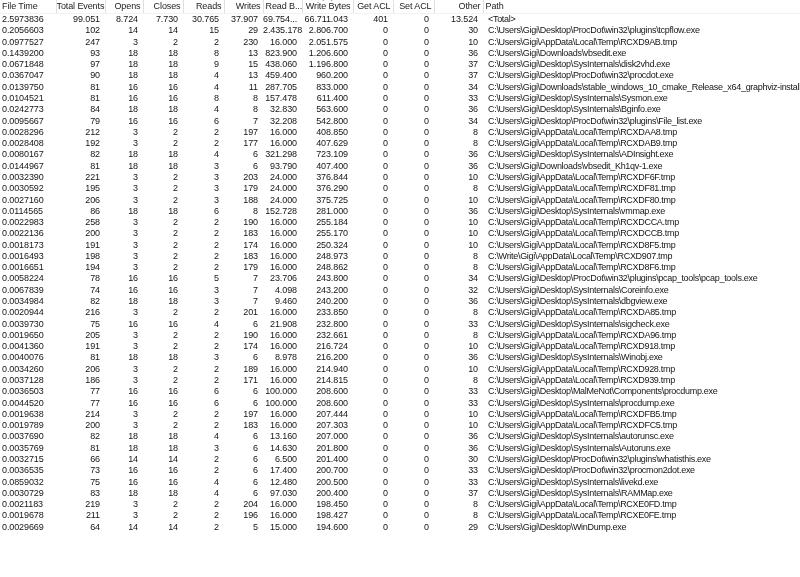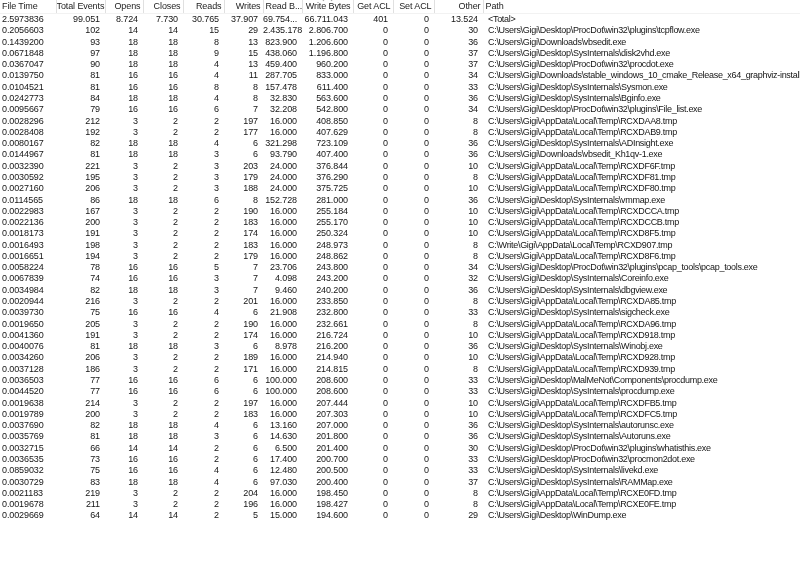--- a/index.html
+++ b/index.html
@@ -94,20 +94,34 @@
           <td class="ar">15</td>
           <td class="ar">29</td>
           <td class="ar">2.435.178</td>
           <td class="ar">2.806.700</td>
           <td class="ar">0</td>
           <td class="ar">0</td>
           <td class="ar">30</td>
           <td class="al path-cell">C:\Users\Gigi\Desktop\ProcDot\win32\plugins\tcpflow.exe</td>
         </tr>
         <tr>
+          <td class="al">0.0977527</td>
+          <td class="ar">247</td>
+          <td class="ar">3</td>
+          <td class="ar">2</td>
+          <td class="ar">2</td>
+          <td class="ar">230</td>
+          <td class="ar">16.000</td>
+          <td class="ar">2.051.575</td>
+          <td class="ar">0</td>
+          <td class="ar">0</td>
+          <td class="ar">10</td>
+          <td class="al path-cell">C:\Users\Gigi\AppData\Local\Temp\RCXD9AB.tmp</td>
+        </tr>
+        <tr>
           <td class="al">0.1439200</td>
           <td class="ar">93</td>
           <td class="ar">18</td>
           <td class="ar">18</td>
           <td class="ar">8</td>
           <td class="ar">13</td>
           <td class="ar">823.900</td>
           <td class="ar">1.206.600</td>
           <td class="ar">0</td>
           <td class="ar">0</td>
@@ -305,21 +319,21 @@
           <td class="ar">8</td>
           <td class="ar">152.728</td>
           <td class="ar">281.000</td>
           <td class="ar">0</td>
           <td class="ar">0</td>
           <td class="ar">36</td>
           <td class="al path-cell">C:\Users\Gigi\Desktop\SysInternals\vmmap.exe</td>
         </tr>
         <tr>
           <td class="al">0.0022983</td>
-          <td class="ar">167</td>
+          <td class="ar">258</td>
           <td class="ar">3</td>
           <td class="ar">2</td>
           <td class="ar">2</td>
           <td class="ar">190</td>
           <td class="ar">16.000</td>
           <td class="ar">255.184</td>
           <td class="ar">0</td>
           <td class="ar">0</td>
           <td class="ar">10</td>
           <td class="al path-cell">C:\Users\Gigi\AppData\Local\Temp\RCXDCCA.tmp</td>

